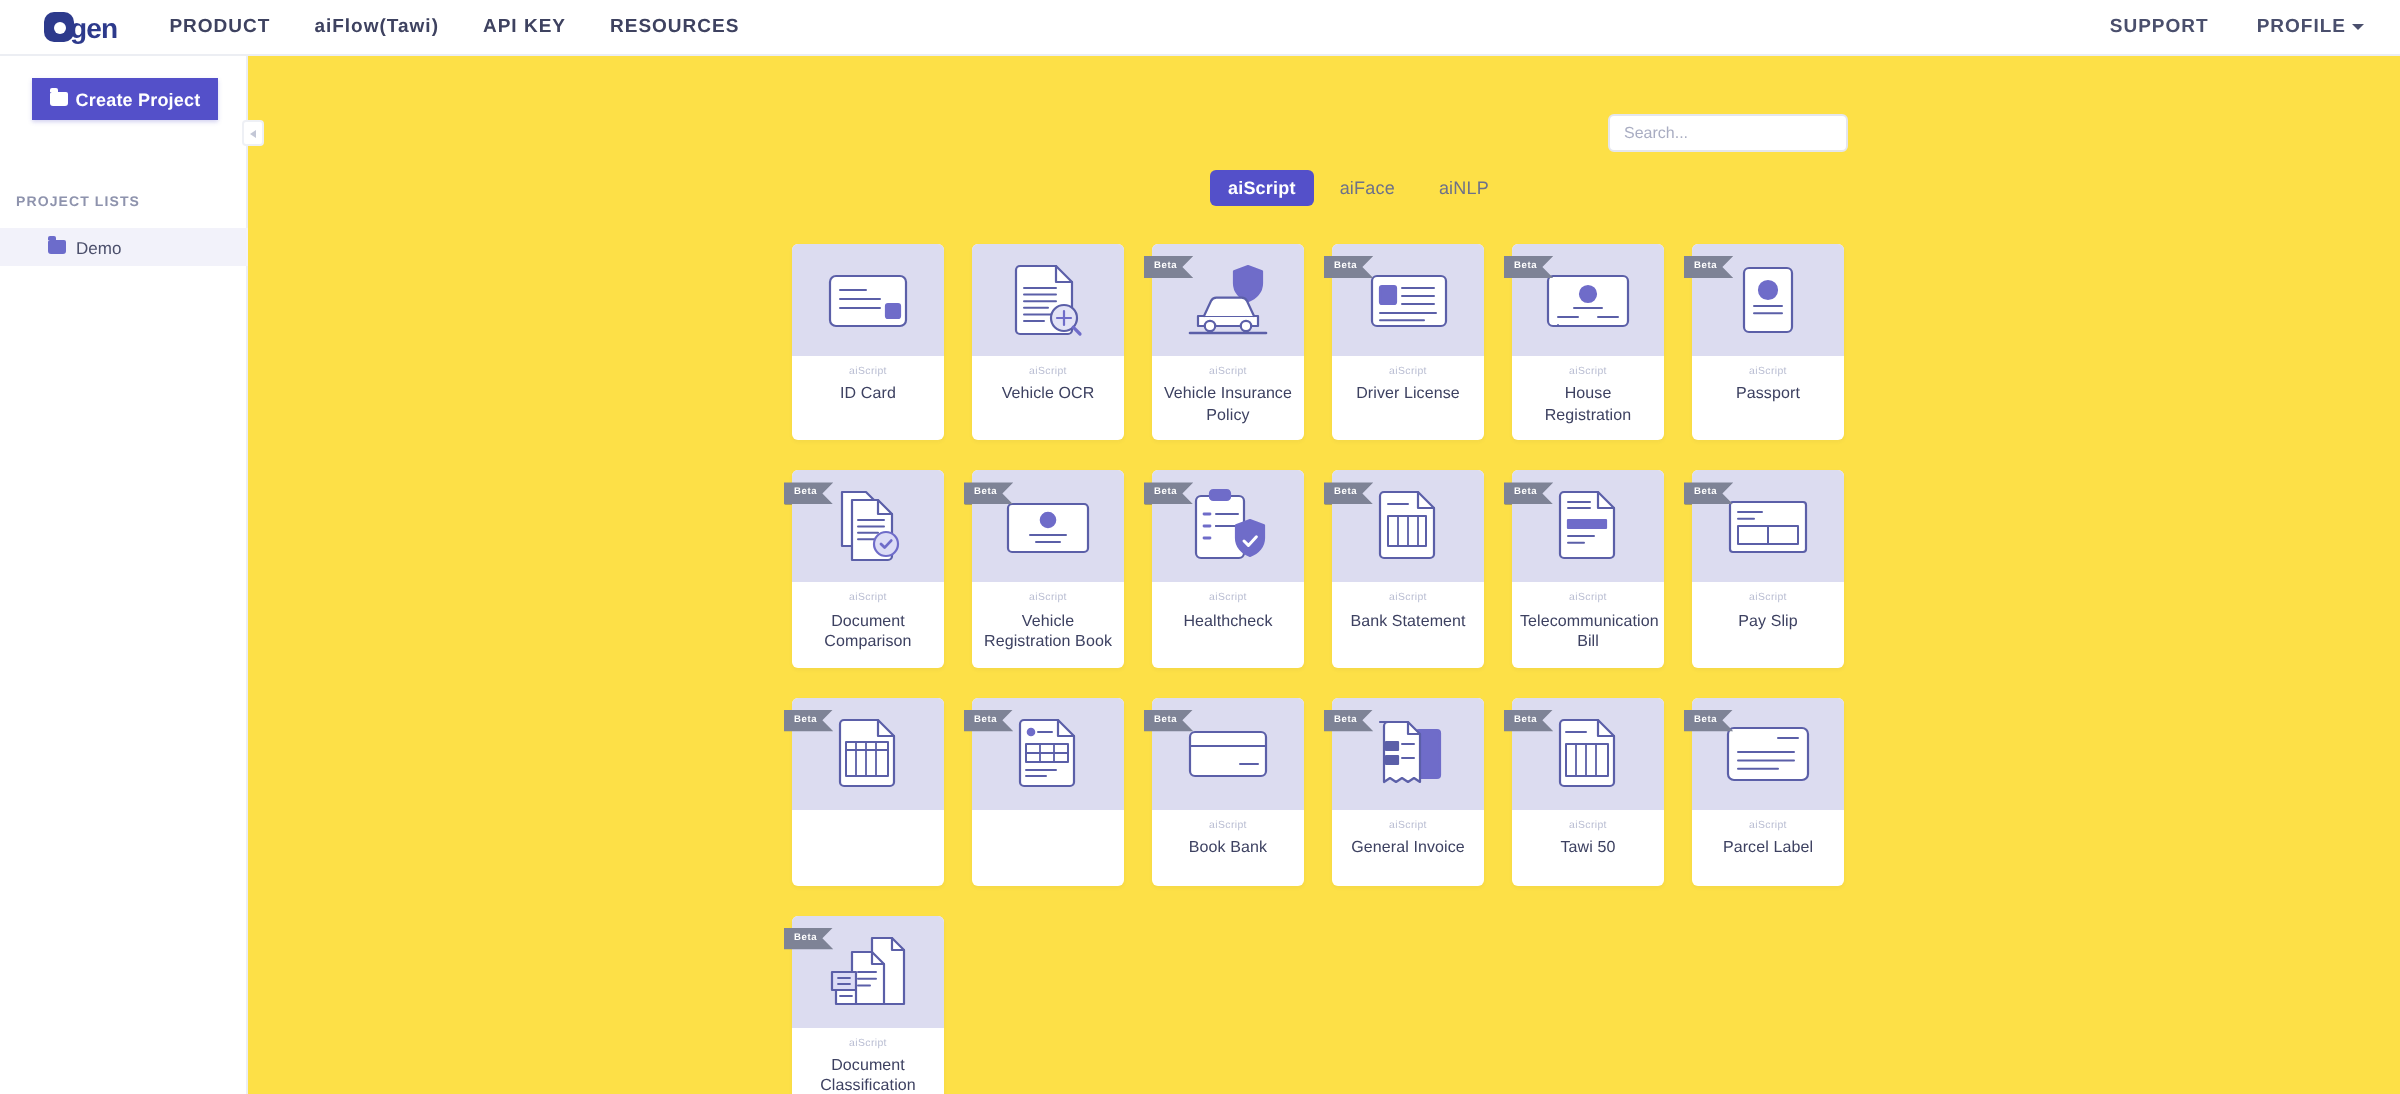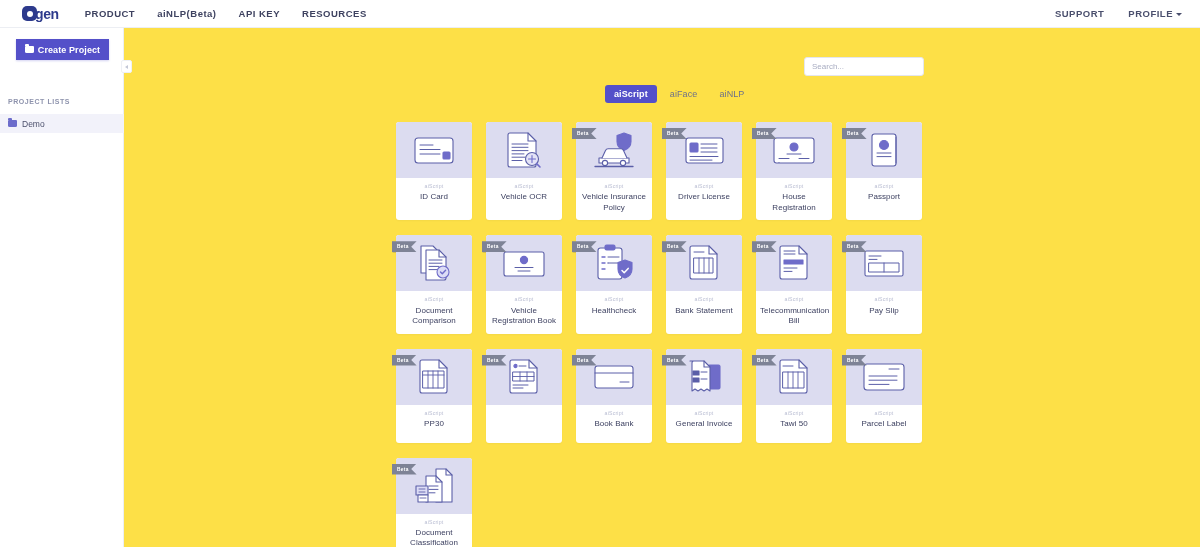--- a/index.html
+++ b/index.html
@@ -127,21 +127,21 @@
     letter-spacing: 0.55px;
     color: #8e93ad;
     font-weight: 600;
   }
   .proj-item {
     position: absolute;
     left: 0; top: 86px;
     width: 124px; height: 19px;
     background: #f2f2fa;
     display: flex; align-items: center;
-    padding-left: 8px;
+    padding-left: 24px;
     gap: 5px;
     cursor: pointer;
   }
   .proj-item-label {
     font-size: 8.5px;
     color: #4b4f6b;
   }
   .collapse-handle {
     position: absolute;
     left: 121px; top: 60px;
@@ -280,21 +280,21 @@
 </head>
 <body>
 
 <div class="topnav">
   <div class="logo-wrap">
     <span class="logo-badge"></span>
     <span class="logo-text">gen</span>
   </div>
   <div class="nav-links">
     <span class="nav-link">PRODUCT</span>
-    <span class="nav-link">aiNLP(Beta)</span>
+    <span class="nav-link">aiFlow(Tawi)</span>
     <span class="nav-link">API KEY</span>
     <span class="nav-link">RESOURCES</span>
   </div>
   <div class="nav-right">
     <span class="nav-link">SUPPORT</span>
     <span class="nav-link"><span>PROFILE</span><i class="caret-dn"></i></span>
   </div>
 </div>
 
 <div class="sidebar">
@@ -559,24 +559,20 @@
         <div class="card-icon-area">
           <span>
             <svg class="ico-svg" width="34" height="38" viewBox="0 0 34 38" fill="none" stroke="#5b5fa8" stroke-width="1.1" stroke-linejoin="round" stroke-linecap="round">
               <path d="M5 2h17l8 8v23a2 2 0 0 1-2 2H5a2 2 0 0 1-2-2V4a2 2 0 0 1 2-2z" fill="#fff"></path>
               <path d="M22 2v8h8"></path>
               <rect x="6" y="13" width="21" height="17" stroke-width="1"></rect>
               <path d="M6 17h21M11 13v17M16 13v17M21 13v17" stroke-width="0.9"></path>
             </svg>
           </span>
         </div>
-        <div class="card-body">
-          <div class="card-kind">aiScript</div>
-          <div class="card-title">PP30</div>
-        </div>
       </div>
       <div class="card">
         <div class="beta-ribbon">Beta</div>
         <div class="card-icon-area">
           <span>
             <svg class="ico-svg" width="34" height="38" viewBox="0 0 34 38" fill="none" stroke="#5b5fa8" stroke-width="1.1" stroke-linejoin="round" stroke-linecap="round">
               <path d="M5 2h17l8 8v23a2 2 0 0 1-2 2H5a2 2 0 0 1-2-2V4a2 2 0 0 1 2-2z" fill="#fff"></path>
               <path d="M22 2v8h8"></path>
               <circle cx="8.5" cy="8" r="1.6" fill="#6f6cc9" stroke="#6f6cc9"></circle>
               <line x1="12" y1="8" x2="19" y2="8" stroke-width="1"></line>

